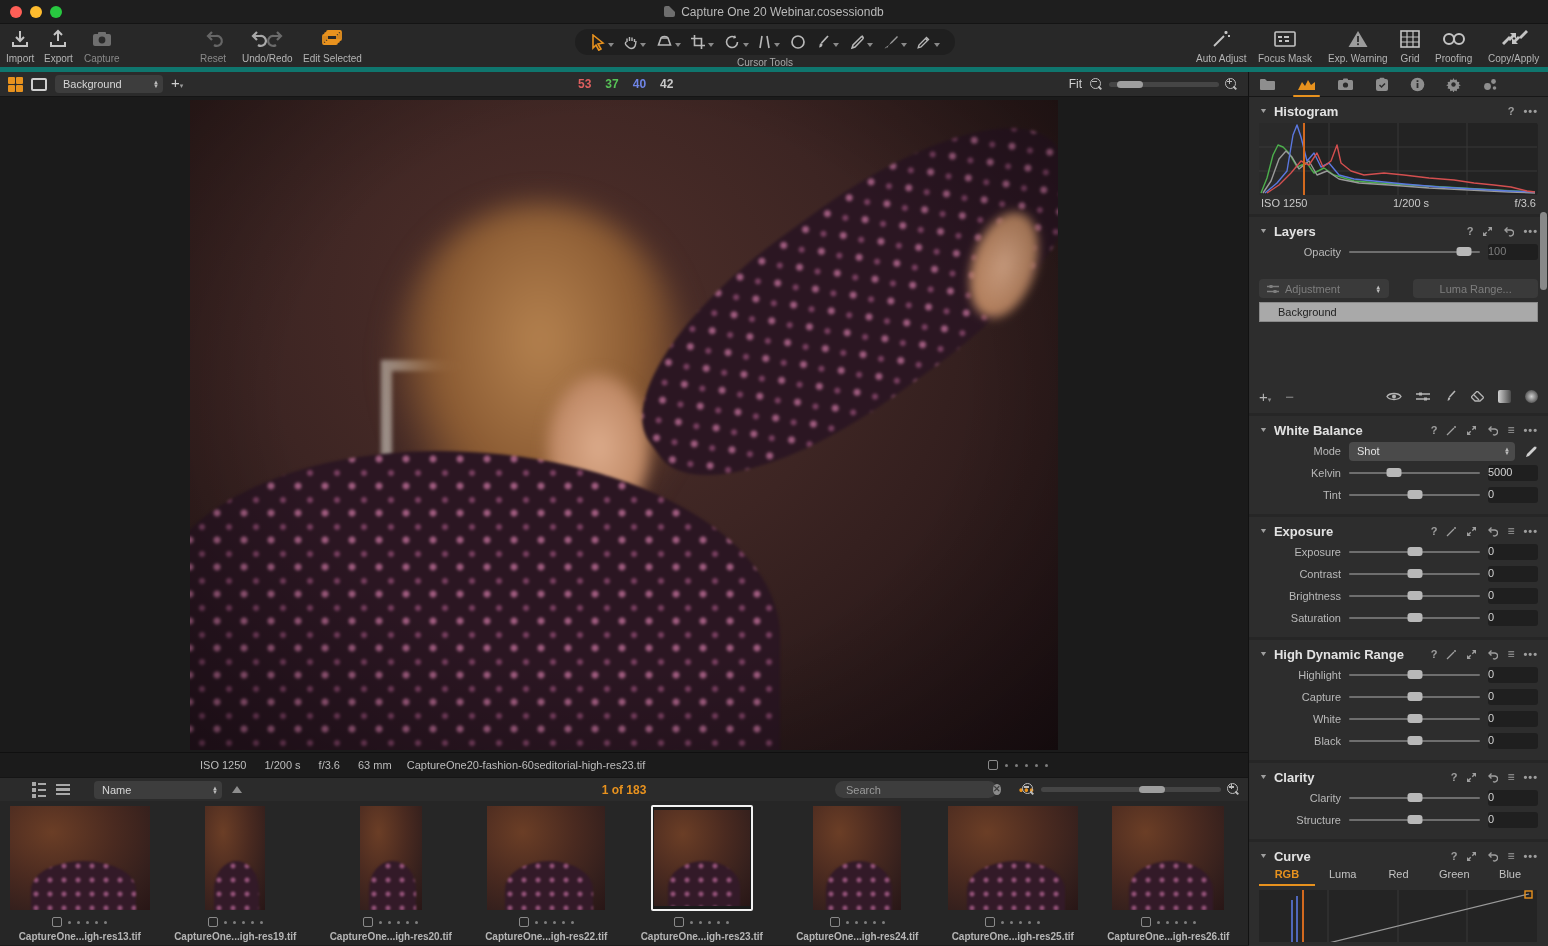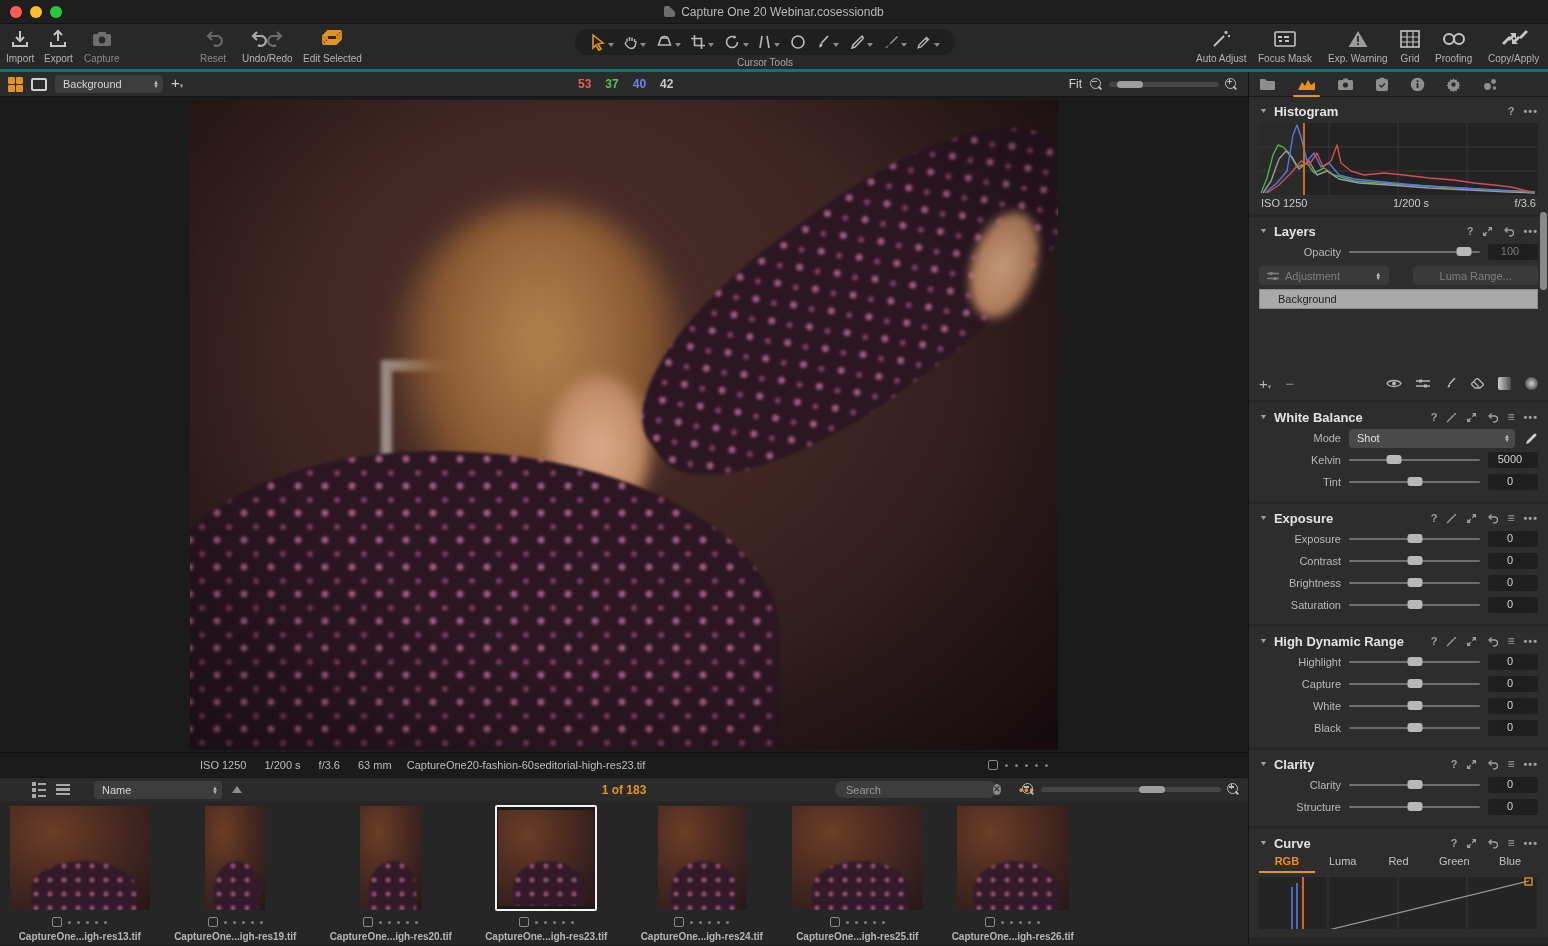--- a/index.html
+++ b/index.html
@@ -10,21 +10,21 @@
   
   .titlebar { position:relative; height:24px; background:#1e1e1e; border-bottom:1px solid #141414; display:flex; align-items:center; }
   .lights { display:flex; gap:8px; padding-left:10px; }
   .light { width:12px; height:12px; border-radius:50%; }
   .light.red{background:#ff5f57;} .light.yellow{background:#febc2e;} .light.green{background:#28c840;}
   .title { position:absolute; left:0; right:0; text-align:center; font-size:12px; color:#b9b9b9; display:flex; justify-content:center; align-items:center; gap:6px; }
   .doc-icon { display:inline-block; width:11px; height:11px; background:#6e6e6e; border-radius:2px; position:relative; }
   .doc-icon:after{content:"";position:absolute;right:0;top:0;border:3px solid #1e1e1e;border-left-color:transparent;border-bottom-color:transparent;}
 
   
-  .toolbar { position:relative; height:48px; background:#282828; border-bottom:3px solid #0f766e; }
+  .toolbar { position:relative; height:48px; background:#282828; border-bottom:5px solid #0f766e; }
   .tbtn { position:absolute; top:3px; display:flex; flex-direction:column; align-items:center; gap:2px; }
   .tbtn .ticon { height:24px; display:flex; align-items:center; justify-content:center; }
   .tbtn .tlabel { font-size:10px; color:#b4b4b4; white-space:nowrap; }
   .tbtn.dim .tlabel { color:#8a8a8a; }
   svg { display:block; }
   .cursor-pill { position:absolute; left:575px; top:5px; width:380px; height:26px; background:#1f1f1f; border-radius:13px; display:flex; align-items:center; justify-content:space-around; padding:0 10px; }
   .ctool { display:flex; align-items:center; gap:2px; }
   .caret { width:0; height:0; border-left:3px solid transparent; border-right:3px solid transparent; border-top:4px solid #8a8a8a; margin-top:6px; }
   .cursor-label { position:absolute; left:575px; top:33px; width:380px; text-align:center; font-size:10px; color:#a8a8a8; }
 
@@ -115,21 +115,21 @@
   .hicons { display:flex; align-items:center; gap:9px; color:#9f9f9f; font-size:11px; }
   .hicons .q { font-weight:bold; }
   .hicons .menu { font-size:12px; }
   .hicons .more { letter-spacing:1px; font-weight:bold; }
   .histo-wrap { background:#242424; border-radius:3px; padding:0; margin-top:2px; }
   .histo-foot { display:flex; justify-content:space-between; font-size:11px; color:#c9c9c9; padding:2px 2px 3px 2px; }
   .prow { display:flex; align-items:center; height:22px; gap:8px; }
   .plabel { width:82px; text-align:right; font-size:11px; color:#b9b9b9; }
   .strack { flex:1; position:relative; height:2px; background:#6e6e6e; border-radius:1px; }
   .shandle { position:absolute; top:-4px; width:15px; height:9px; border-radius:3px; background:#b8b8b8; transform:translateX(-50%); }
-  .sval { width:50px; height:16px; background:#1f1f1f; border-radius:3px; font-size:11px; color:#d2d2d2; text-align:center; padding:1px 6px 0 0; }
+  .sval { width:50px; height:16px; background:#1f1f1f; border-radius:3px; font-size:11px; color:#d2d2d2; text-align:left; padding:1px 6px 0 0; }
   .sval.dim { color:#7c7c7c; }
   .wb-select { flex:1; height:19px; background:#4a4a4a; border-radius:4px; display:flex; align-items:center; padding:0 5px 0 8px; font-size:11px; color:#e2e2e2; }
   .wb-select .flex1{flex:1;}
   .layersel { height:20px; background:#a9a9a9; border:1px solid #8a8a8a; color:#222; font-size:11px; display:flex; align-items:center; padding-left:18px; margin-top:4px; }
   .layer-empty { height:62px; }
   .layer-foot { display:flex; align-items:center; gap:14px; padding-top:4px; color:#b5b5b5; }
   .layer-foot .spacer { flex:1; }
   .disabled-btn { background:#3a3a3a; color:#7e7e7e; border-radius:4px; height:19px; display:flex; align-items:center; font-size:11px; padding:0 8px; }
   .curve-tabs { display:flex; margin-top:2px; }
   .curve-tab { flex:1; text-align:center; font-size:11px; color:#c3c3c3; padding-bottom:4px; border-bottom:2px solid transparent; }
@@ -555,20 +555,34 @@
           <div class="tmeta">
               <span class="cbox"></span>
               <span class="dot"></span>
               <span class="dot"></span>
               <span class="dot"></span>
               <span class="dot"></span>
               <span class="dot"></span>
             </div>
           <div class="tname">CaptureOne...igh-res20.tif</div>
         </div>
+        <div class="thumb">
+          <div class="timg">
+              <div class="tart" style="width:118px;height:104px"></div>
+            </div>
+          <div class="tmeta">
+              <span class="cbox"></span>
+              <span class="dot"></span>
+              <span class="dot"></span>
+              <span class="dot"></span>
+              <span class="dot"></span>
+              <span class="dot"></span>
+            </div>
+          <div class="tname">CaptureOne...igh-res22.tif</div>
+        </div>
         <div class="thumb selected">
           <div class="timg">
               <div class="tart" style="width:96px;height:96px"></div>
             </div>
           <div class="tmeta">
               <span class="cbox"></span>
               <span class="dot"></span>
               <span class="dot"></span>
               <span class="dot"></span>
               <span class="dot"></span>
@@ -722,21 +736,21 @@
             <span class="more">•••</span>
           </span>
         </div>
         <div class="prow">
           <span class="plabel">Opacity</span>
           <div class="strack">
               <div class="shandle" style="left:88%"></div>
             </div>
           <div class="sval dim">100</div>
         </div>
-        <div style="display:flex;gap:24px;margin-top:3px">
+        <div style="display:flex;gap:24px;margin-top:16px">
           <div class="disabled-btn" style="flex:1.05;gap:6px">
             <svg width="12" height="10" viewBox="0 0 12 10">
                 <g stroke="#7e7e7e" stroke-width="1.4">
                   <path d="M0 2.5h12M0 7.5h12"></path>
                 </g>
                 <rect x="2.5" y="1" width="3" height="3" fill="#7e7e7e"></rect>
                 <rect x="6.5" y="6" width="3" height="3" fill="#7e7e7e"></rect>
               </svg>
             <span style="flex:1">Adjustment</span>
             <span class="stepper">

